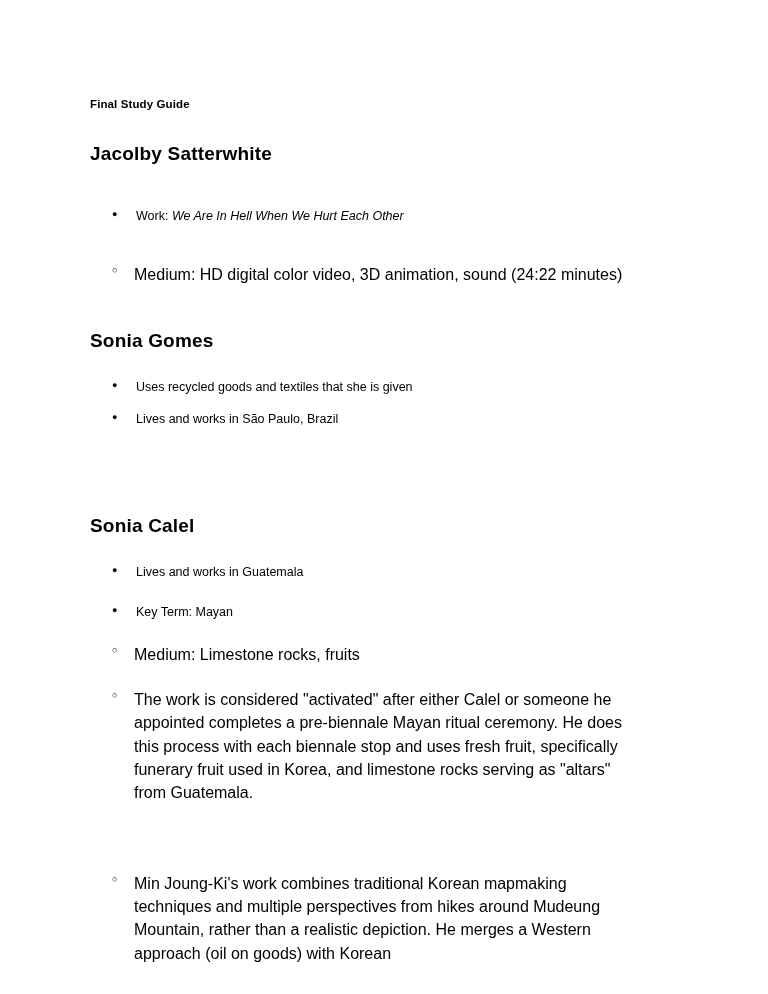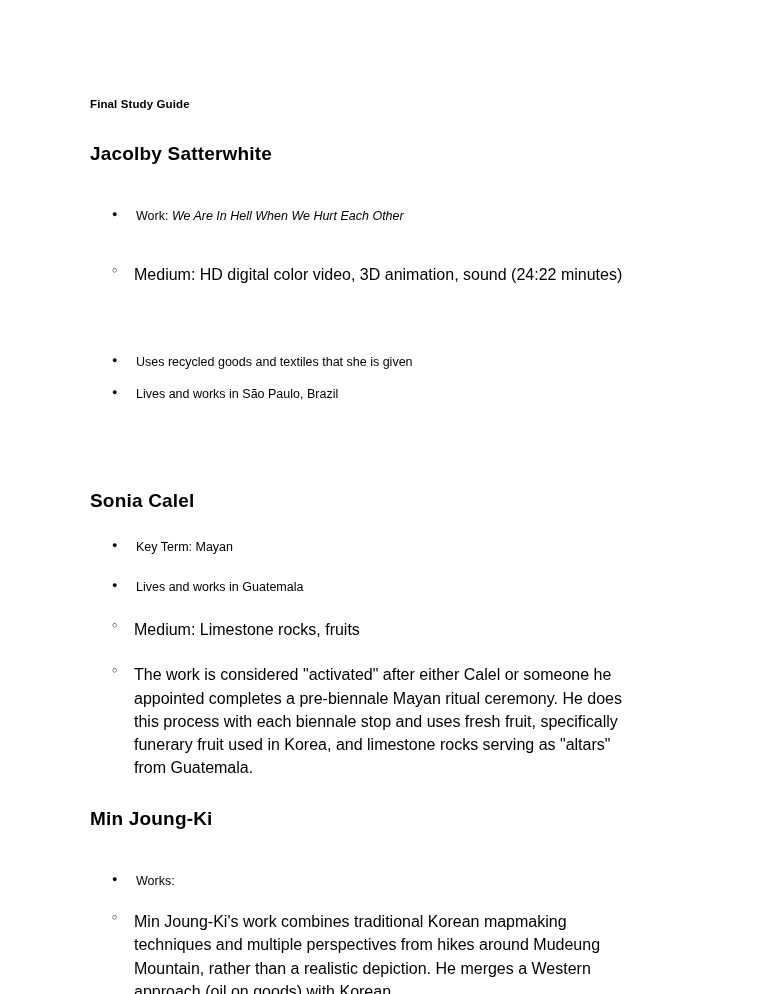--- a/index.html
+++ b/index.html
@@ -100,44 +100,41 @@
   <ul class="level1">
     <li><span>Work: </span><span class="italic">We Are In Hell When We Hurt Each Other</span></li>
   </ul>
   <div class="gap-md"></div>
   <ul class="level2">
     <li>Medium: HD digital color video, 3D animation, sound (24:22 minutes)</li>
   </ul>
 
   <div class="gap-lg"></div>
 
+  <h2 class="section-heading">Sonia Gomes</h2>
   <div class="gap-md"></div>
   <ul class="level1">
     <li>Uses recycled goods and textiles that she is given</li>
     <li style="margin-bottom:22px;">Lives and works in São Paulo, Brazil</li>
   </ul>
 
   <div class="gap-lg"></div>
   <div class="gap-md"></div>
 
   <h2 class="section-heading">Sonia Calel</h2>
   <div class="gap-md"></div>
   <ul class="level1">
+    <li style="margin-bottom:22px;">Lives and works in Guatemala</li>
     <li style="margin-bottom:22px;">Key Term: Mayan</li>
-    <li style="margin-bottom:22px;">Lives and works in Guatemala</li>
   </ul>
   <ul class="level2 spaced">
     <li style="margin-bottom:22px;">Medium: Limestone rocks, fruits</li>
     <li class="para-wide">The work is considered "activated" after either Calel or someone he appointed completes a pre-biennale Mayan ritual ceremony. He does this process with each biennale stop and uses fresh fruit, specifically funerary fruit used in Korea, and limestone rocks serving as "altars" from Guatemala.</li>
   </ul>
 
   <div class="gap-sm"></div>
 
-  <h2 class="section-heading">Min Joung-Ki</h2>
   <div class="gap-lg"></div>
-  <ul class="level1">
-    <li style="margin-bottom:20px;">Works:</li>
-  </ul>
   <ul class="level2">
     <li class="para-wide">Min Joung-Ki's work combines traditional Korean mapmaking techniques and multiple perspectives from hikes around Mudeung Mountain, rather than a realistic depiction. He merges a Western approach (oil on goods) with Korean</li>
   </ul>
 
 </div>
 
 </body></html>

